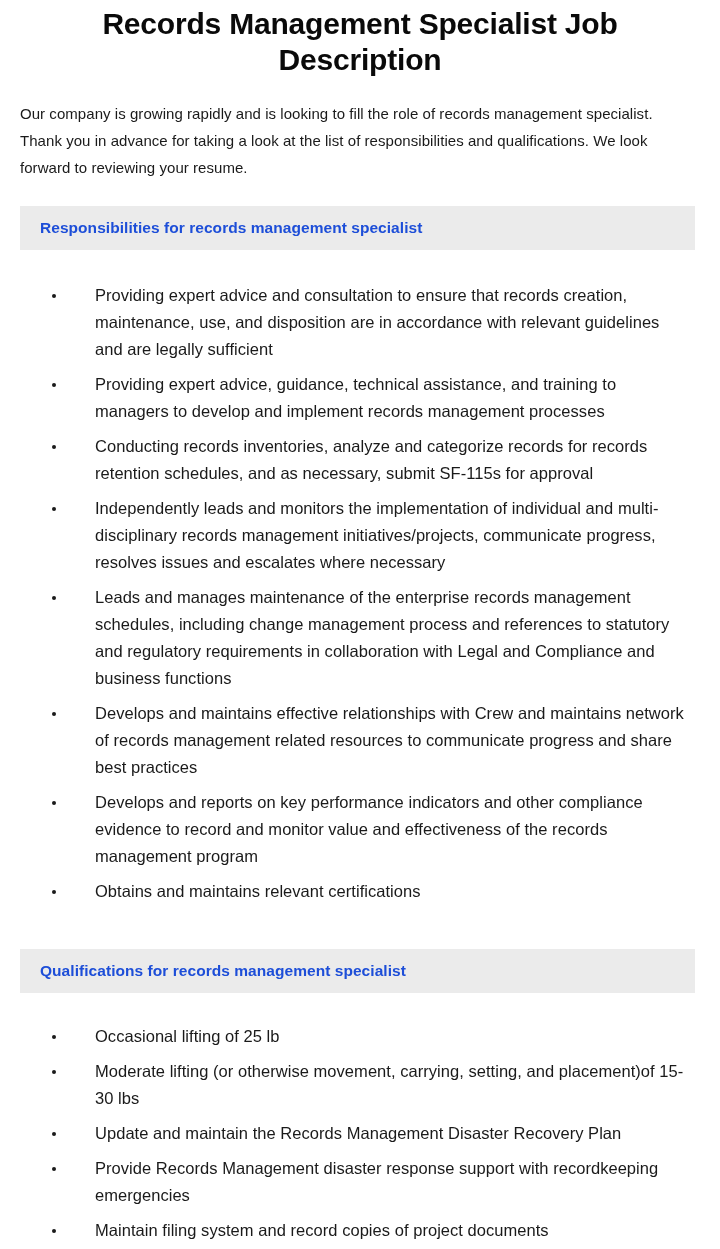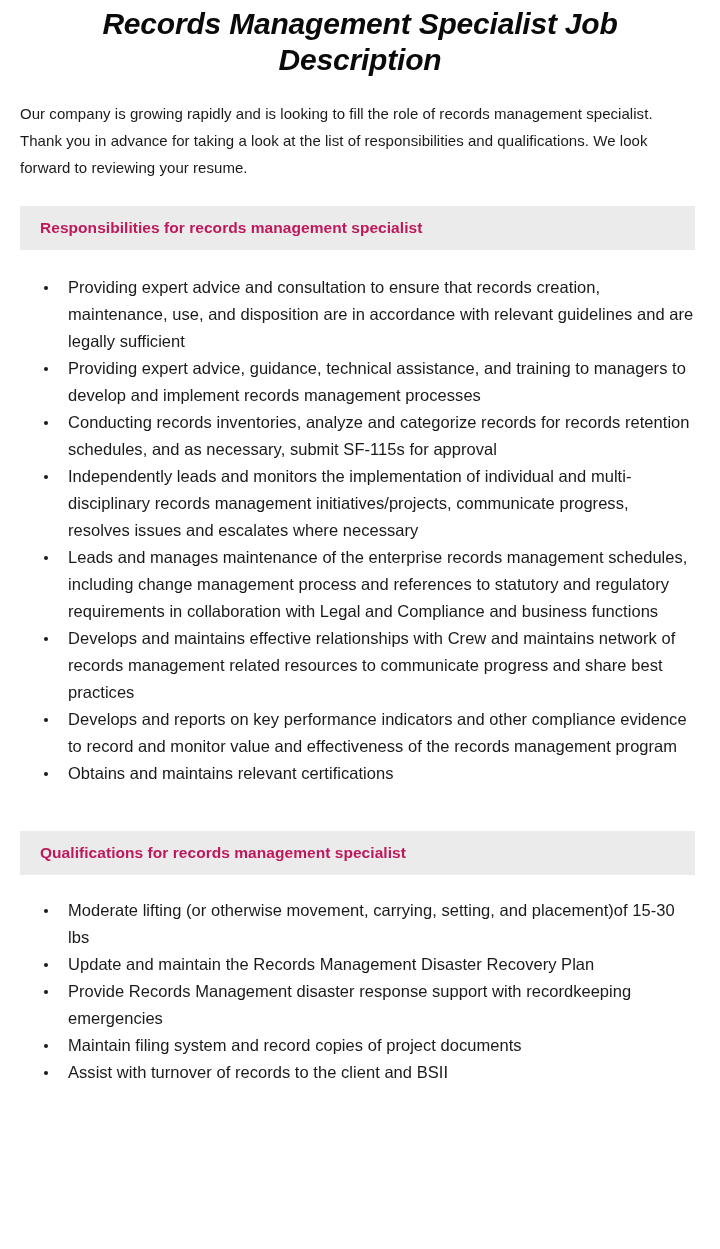--- a/index.html
+++ b/index.html
@@ -24,21 +24,20 @@
   .doc-title {
     font-size: 30px;
     line-height: 36px;
     font-weight: 700;
     text-align: center;
     letter-spacing: -0.2px;
     color: #0a0a0a;
     margin: 0;
     padding: 6px 40px 0 40px;
     box-sizing: border-box;
-    font-style: italic;
   }
   .intro {
     font-size: 15px;
     line-height: 27px;
     color: #1a1a1a;
     margin: 0;
     padding: 22px 24px 0 20px;
     box-sizing: border-box;
     letter-spacing: 0.05px;
   }
@@ -46,41 +45,41 @@
     margin-top: 0;
   }
   .section-header {
     background: #ebebeb;
     margin: 0 25px 0 20px;
     padding: 11px 0 11px 20px;
     box-sizing: border-box;
     font-size: 15.5px;
     line-height: 22px;
     font-weight: 700;
-    color: #be185d;
+    color: #1d4ed8;
     letter-spacing: 0.05px;
   }
   .section-first .section-header { margin-top: 25px; }
   .section-second .section-header { margin-top: 44px; }
 
   ul.bullets {
     list-style: none;
     margin: 0;
     padding: 0;
   }
   .section-first ul.bullets { padding-top: 24px; }
   .section-second ul.bullets { padding-top: 22px; }
 
   ul.bullets li {
     position: relative;
     font-size: 16.5px;
     line-height: 27px;
     color: #1a1a1a;
-    padding: 0 26px 0 68px;
-    margin: 0;
+    padding: 0 26px 0 87px;
+    margin: 8px;
     letter-spacing: 0.04px;
     box-sizing: border-box;
   }
   ul.bullets li::before {
     content: "";
     position: absolute;
     left: 44px;
     top: 12px;
     width: 4px;
     height: 4px;
@@ -108,20 +107,21 @@
       <li>Leads and manages maintenance of the enterprise records management schedules, including change management process and references to statutory and regulatory requirements in collaboration with Legal and Compliance and business functions</li>
       <li>Develops and maintains effective relationships with Crew and maintains network of records management related resources to communicate progress and share best practices</li>
       <li>Develops and reports on key performance indicators and other compliance evidence to record and monitor value and effectiveness of the records management program</li>
       <li>Obtains and maintains relevant certifications</li>
     </ul>
   </section>
 
   <section class="section section-second">
     <div class="section-header">Qualifications for records management specialist</div>
     <ul class="bullets">
+      <li>Occasional lifting of 25 lb</li>
       <li>Moderate lifting (or otherwise movement, carrying, setting, and placement)of 15-30 lbs</li>
       <li>Update and maintain the Records Management Disaster Recovery Plan</li>
       <li>Provide Records Management disaster response support with recordkeeping emergencies</li>
       <li>Maintain filing system and record copies of project documents</li>
       <li>Assist with turnover of records to the client and BSII</li>
     </ul>
   </section>
 
   <div class="spacer-bottom"></div>
 </div>

